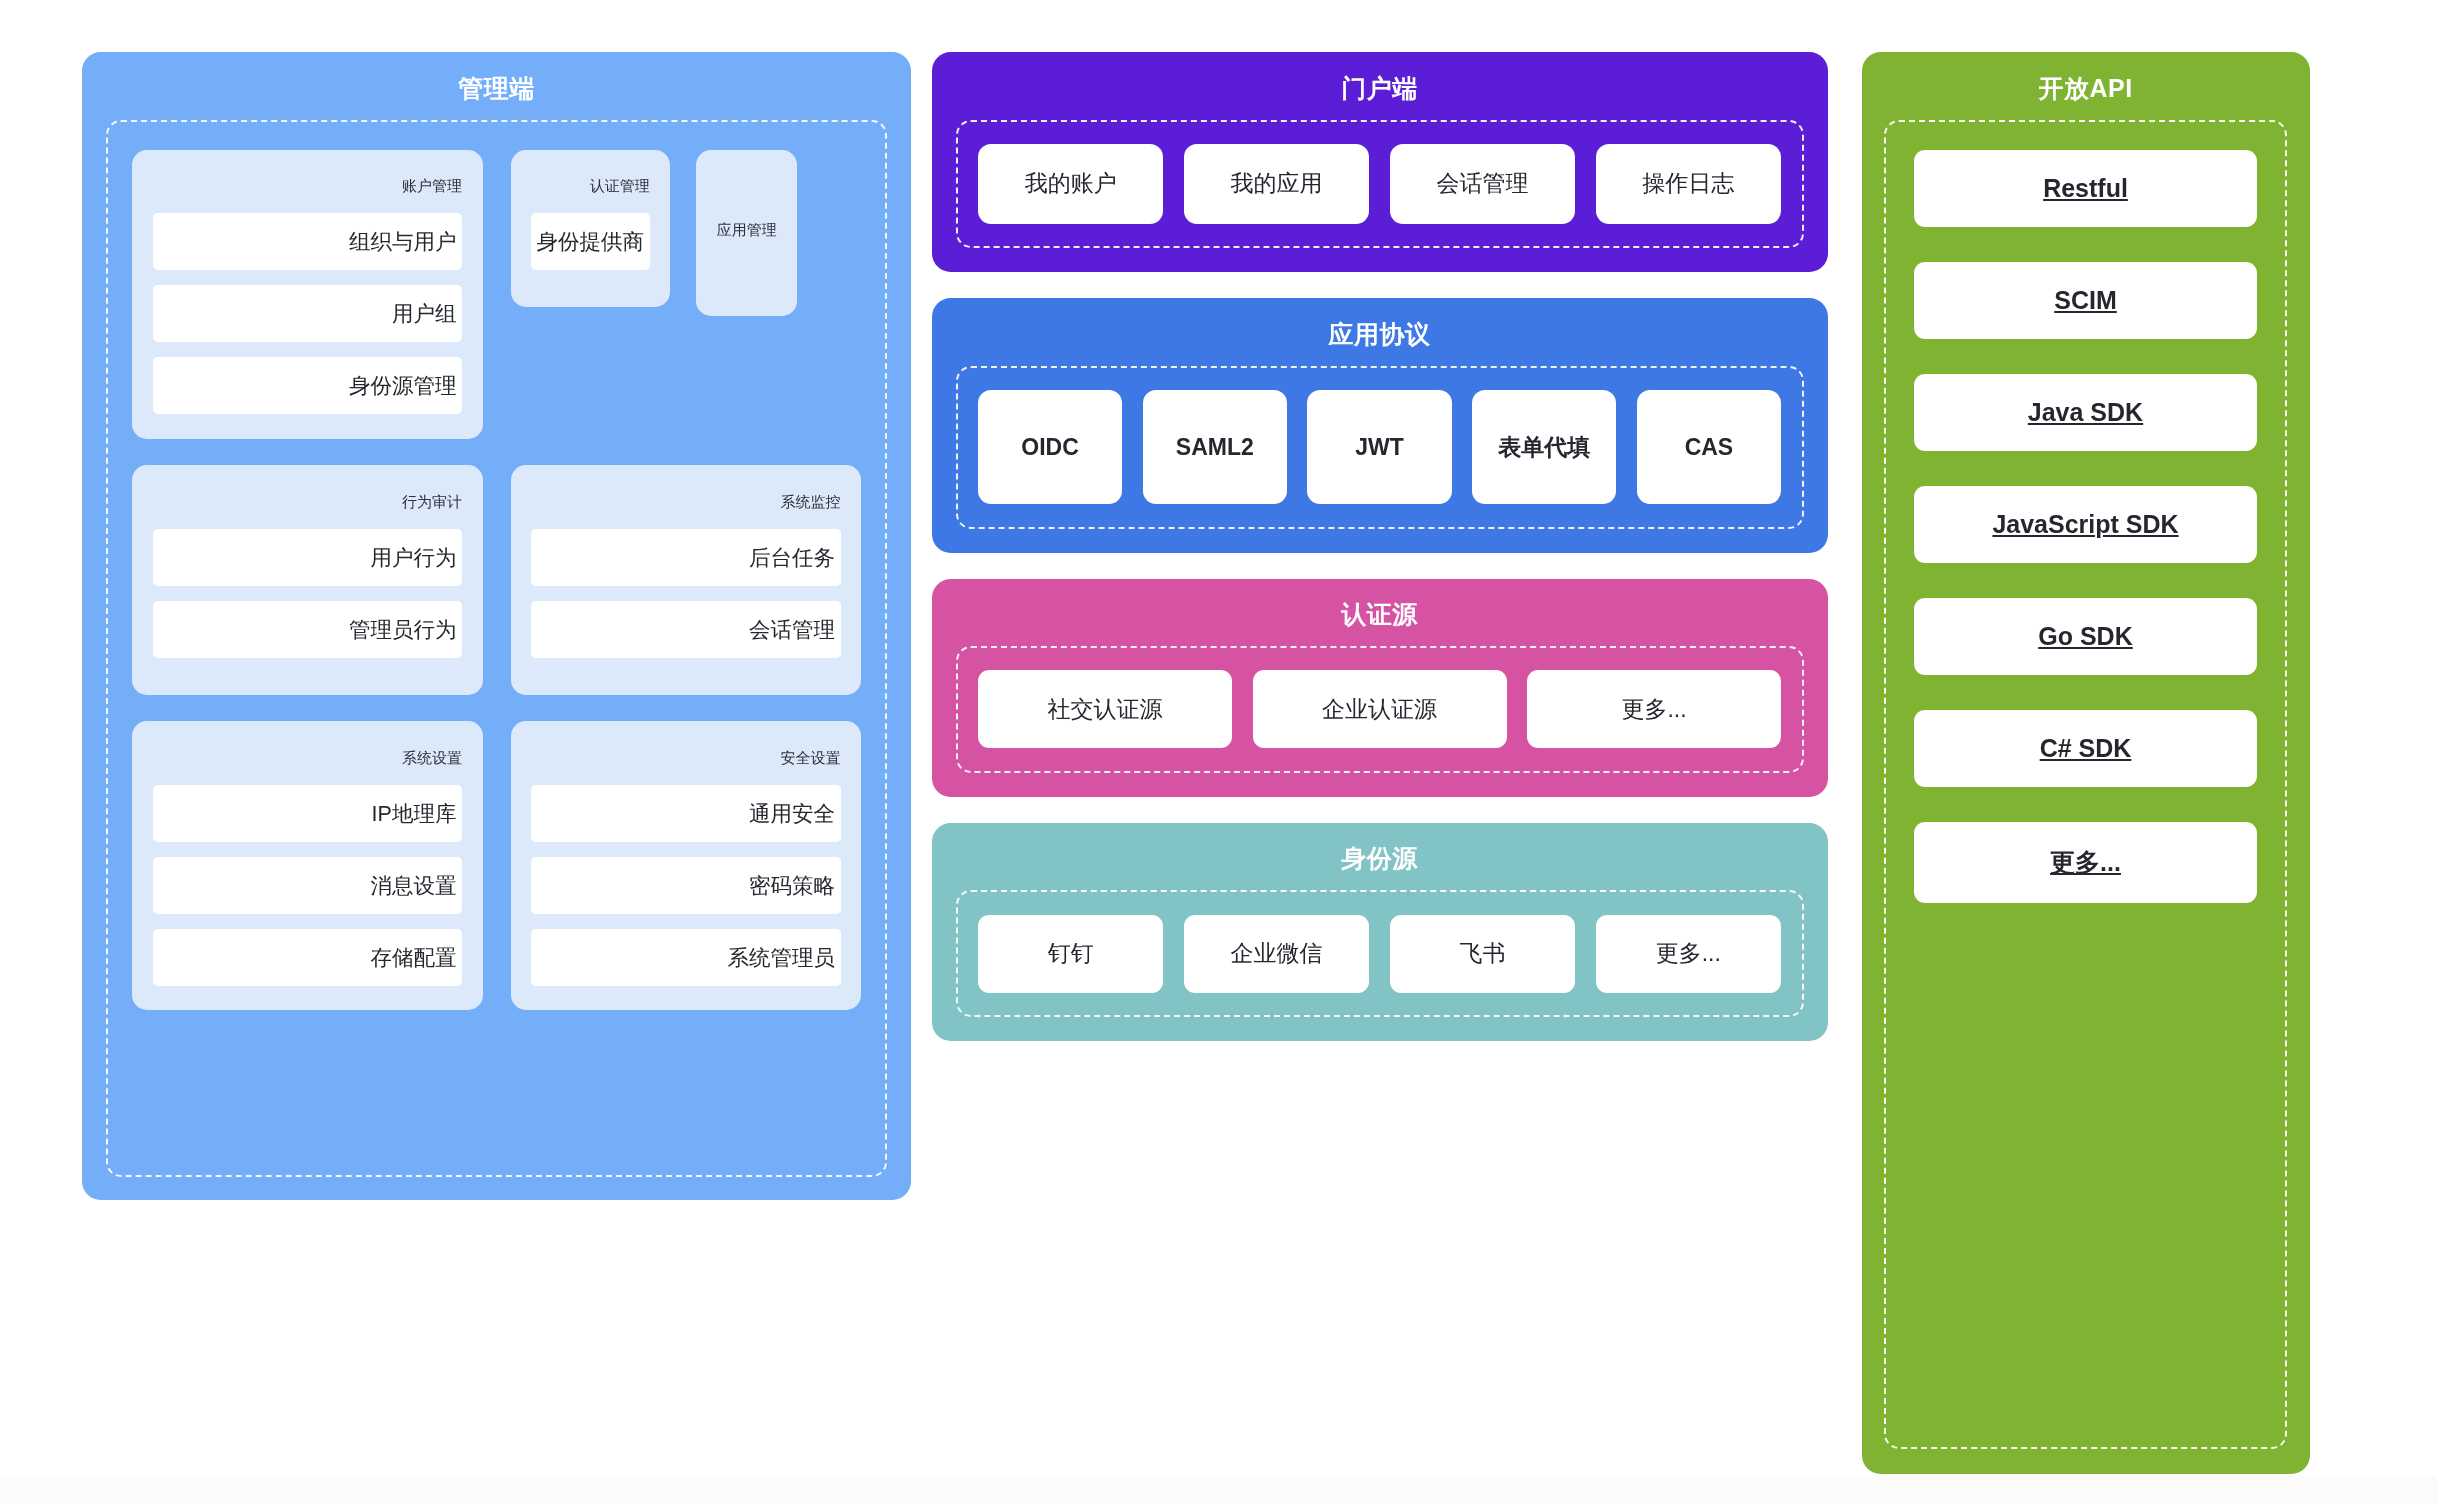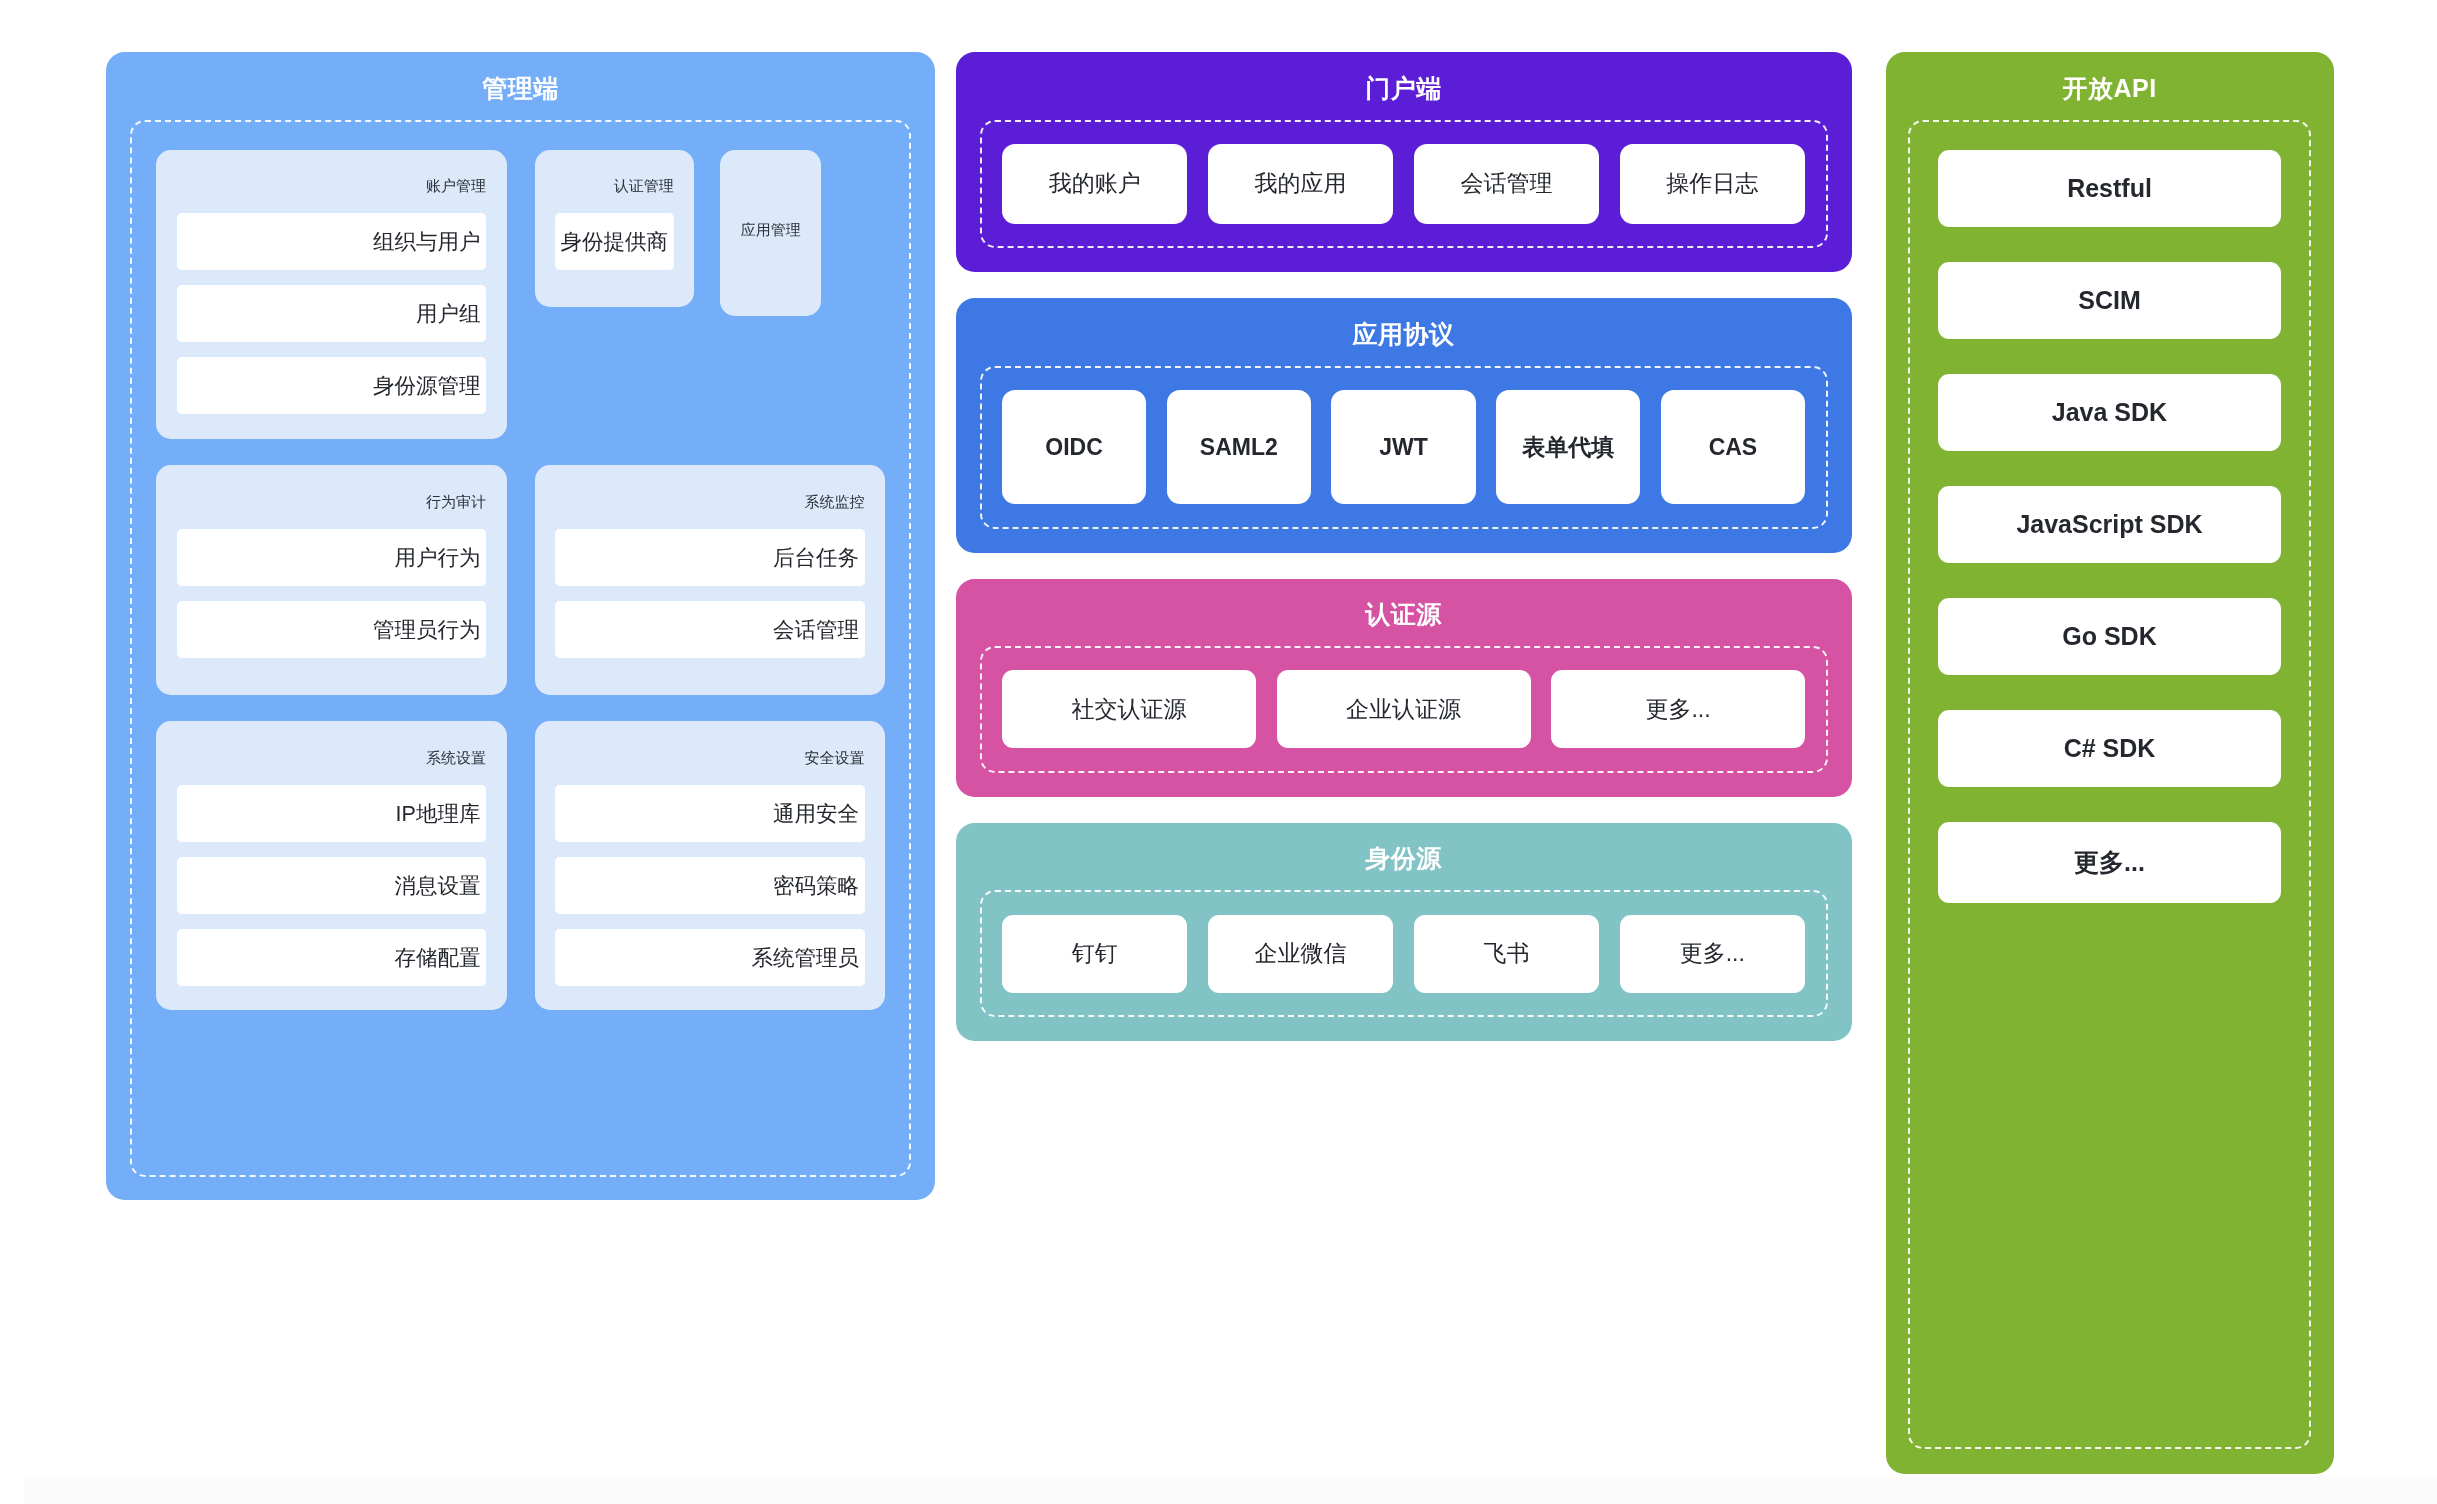--- a/index.html
+++ b/index.html
@@ -7,21 +7,20 @@
     width: 2438px; height: 1504px;
     background: #ffffff;
     font-family: "Liberation Sans", "DejaVu Sans", sans-serif;
     overflow: hidden;
   }
   .canvas {
     position: relative;
     width: 2386px; height: 1504px;
     padding: 52px 56px 0 82px;
     display: block;
-    margin-left: 24px;
   }
   .grid {
     display: grid;
     grid-template-columns: 829px 20.5px 896px 34px 448px;
     grid-template-rows: auto;
     width: 2227px;
   }
 
   
   .panel {
@@ -115,20 +114,21 @@
     display: flex; flex-direction: column; justify-content: flex-start; gap: 35px;
   }
   .api-item {
     background: #ffffff;
     border-radius: 11.2px;
     text-align: center;
     font-weight: 700;
     font-size: 25px;
     color: #24282e;
     padding: 24px 7.5px;
+    text-decoration: underline;
   }
 
   
   .infra-wrap {
     width: 1745px;
     margin-top: 26px;
   }
   .infra-panel { background: #A28EFB; border-radius: 18.7px; padding-bottom: 34px; }
 
   .bottom-strip {

